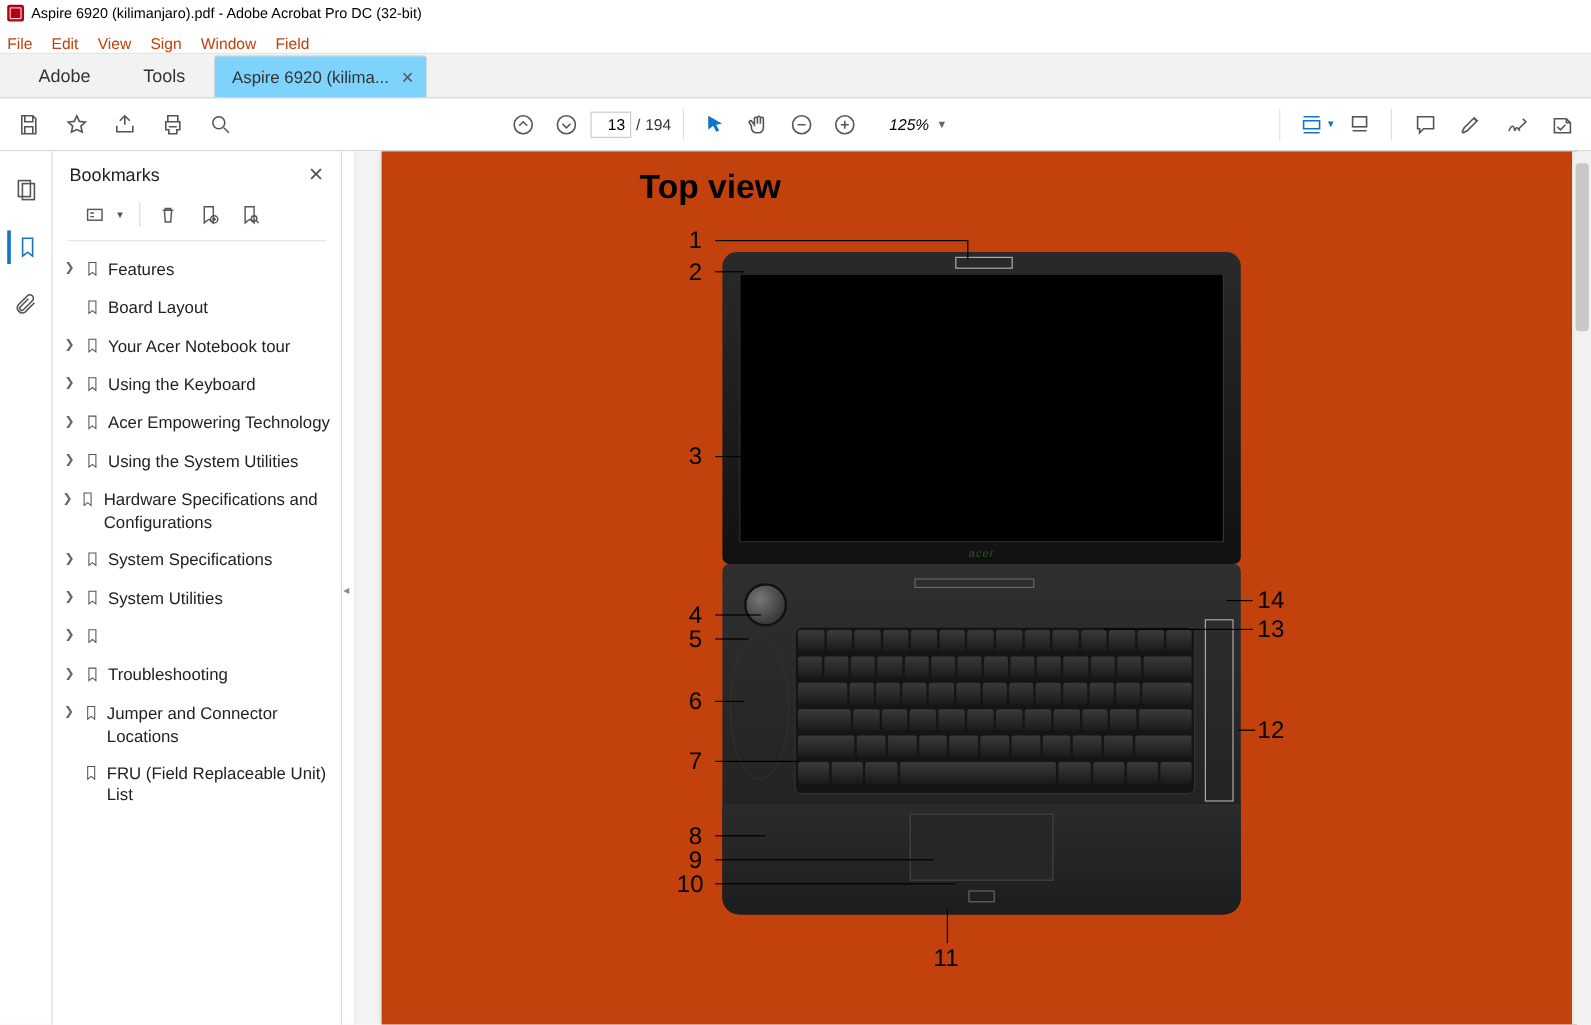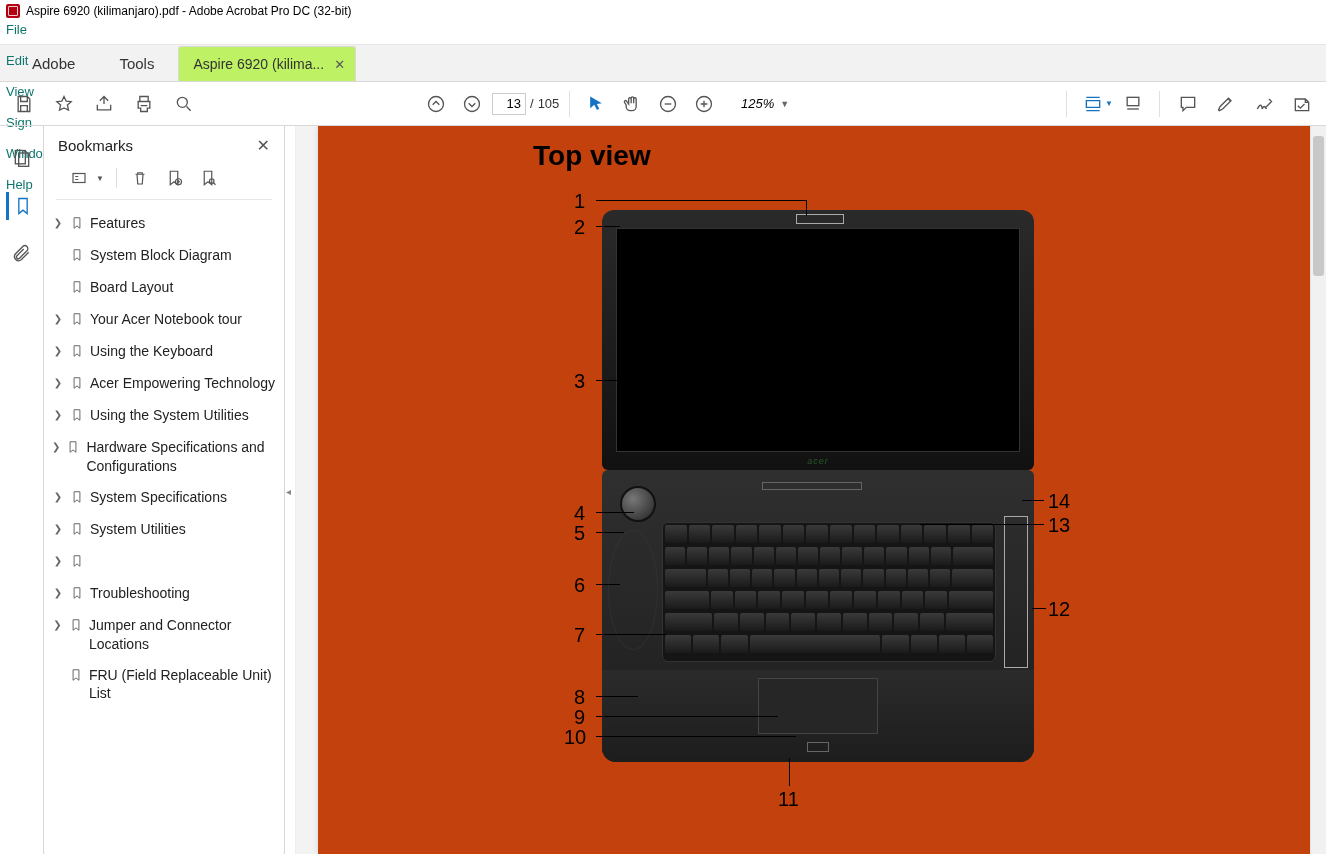--- a/index.html
+++ b/index.html
@@ -4,27 +4,27 @@
 <style>
 * { margin: 0; padding: 0; box-sizing: border-box; font-family: "Segoe UI", Arial, sans-serif; }
 html, body { width: 1326px; height: 854px; background: #fff; overflow: hidden; }
 
 
 .titlebar { height: 22px; display: flex; align-items: center; padding: 0 6px; font-size: 12px; color: #000; }
 .titlebar .pdf-icon { width: 14px; height: 14px; margin-right: 6px; background: #b50012; border-radius: 2px; position: relative; }
 .titlebar .pdf-icon::after { content: ""; position: absolute; inset: 2px; border: 1px solid rgba(255,255,255,.8); border-radius: 1px; }
 
 
-.menubar { height: 22px; display: flex; align-items: flex-start; padding: 0 6px; font-size: 13px; color: #0f766e; gap: 16px; flex-direction: column; }
+.menubar { height: 22px; display: flex; align-items: flex-end; padding: 0 6px; font-size: 13px; color: #c2410c; gap: 16px; }
 .menubar .item { cursor: default; }
 
 
 .tabstrip { height: 38px; background: #f2f2f2; border-top: 1px solid #e6e6e6; border-bottom: 1px solid #d8d8d8; display: flex; align-items: flex-end; padding-left: 10px; }
 .tabstrip .home, .tabstrip .tools { font-size: 15px; color: #333; padding: 0 22px; height: 100%; display: flex; align-items: center; }
-.tabstrip .doc-tab { height: 35px; background: #bef264; border: 1px solid #d8d8d8; border-bottom: none; border-radius: 3px 3px 0 0; padding: 0 10px 0 14px; display: flex; align-items: center; font-size: 14px; color: #333; margin-left: 2px; gap: 10px; }
+.tabstrip .doc-tab { height: 35px; background: #7dd3fc; border: 1px solid #d8d8d8; border-bottom: none; border-radius: 3px 3px 0 0; padding: 0 10px 0 14px; display: flex; align-items: center; font-size: 14px; color: #333; margin-left: 2px; gap: 10px; }
 .tabstrip .doc-tab .close { font-size: 13px; color: #555; cursor: default; }
 
 
 .maintoolbar { height: 44px; border-bottom: 1px solid #d8d8d8; display: flex; align-items: center; padding: 0 8px; position: relative; }
 .tb-group-left { display: flex; align-items: center; gap: 8px; }
 .tb-btn { width: 32px; height: 32px; display: flex; align-items: center; justify-content: center; color: #555; border-radius: 3px; }
 .tb-btn svg { width: 20px; height: 20px; stroke: #555; fill: none; stroke-width: 1.6; }
 .tb-sep { width: 1px; height: 26px; background: #e0e0e0; margin: 0 6px; }
 .page-box { display: flex; align-items: center; gap: 4px; font-size: 13px; color: #333; }
 .page-box input { width: 34px; height: 22px; text-align: right; border: 1px solid #ccc; font-size: 13px; padding-right: 4px; }
@@ -112,21 +112,21 @@
   <span class="pdf-icon"></span>
   <span>Aspire 6920 (kilimanjaro).pdf - Adobe Acrobat Pro DC (32-bit)</span>
 </div>
 
 <div class="menubar">
   <span class="item">File</span>
   <span class="item">Edit</span>
   <span class="item">View</span>
   <span class="item">Sign</span>
   <span class="item">Window</span>
-  <span class="item">Help</span>
+  <span class="item">Field</span>
 </div>
 
 <div class="tabstrip">
   <div class="home">Adobe</div>
   <div class="tools">Tools</div>
   <div class="doc-tab">
     <span>Aspire 6920 (kilima...</span>
     <span class="close">✕</span>
   </div>
 </div>
@@ -170,21 +170,21 @@
       </div>
     <div class="tb-btn">
         <svg viewBox="0 0 24 24">
           <circle cx="12" cy="12" r="9"></circle>
           <path d="M8 11l4 4 4-4"></path>
         </svg>
       </div>
     <div class="page-box">
       <input value="13" style="">
       <span>/</span>
-      <span>105</span>
+      <span>194</span>
     </div>
     <div class="tb-sep"></div>
     <div class="tb-btn arrow-cursor">
         <svg viewBox="0 0 24 24">
           <path d="M5 3l14 8-6 1 3 6-3 1-3-6-5 4z"></path>
         </svg>
       </div>
     <div class="tb-btn">
         <svg viewBox="0 0 24 24">
           <path d="M8 12V6a1.5 1.5 0 013 0v5V5a1.5 1.5 0 013 0v6V6a1.5 1.5 0 013 0v9a5 5 0 01-5 5h-2a5 5 0 01-5-5v-2l-2-3a1.5 1.5 0 012-2z"></path>
@@ -310,27 +310,20 @@
           <span class="bk"><svg viewBox="0 0 24 24">
               <path d="M7 3h10v18l-5-4-5 4z"></path>
             </svg></span>
           <span class="lbl">Features</span>
         </div>
         <div class="bm-item">
           <span class="tw blank"></span>
           <span class="bk"><svg viewBox="0 0 24 24">
               <path d="M7 3h10v18l-5-4-5 4z"></path>
             </svg></span>
-          <span class="lbl">System Block Diagram</span>
-        </div>
-        <div class="bm-item">
-          <span class="tw blank"></span>
-          <span class="bk"><svg viewBox="0 0 24 24">
-              <path d="M7 3h10v18l-5-4-5 4z"></path>
-            </svg></span>
           <span class="lbl">Board Layout</span>
         </div>
         <div class="bm-item">
           <span class="tw ">❯</span>
           <span class="bk"><svg viewBox="0 0 24 24">
               <path d="M7 3h10v18l-5-4-5 4z"></path>
             </svg></span>
           <span class="lbl">Your Acer Notebook tour</span>
         </div>
         <div class="bm-item">

